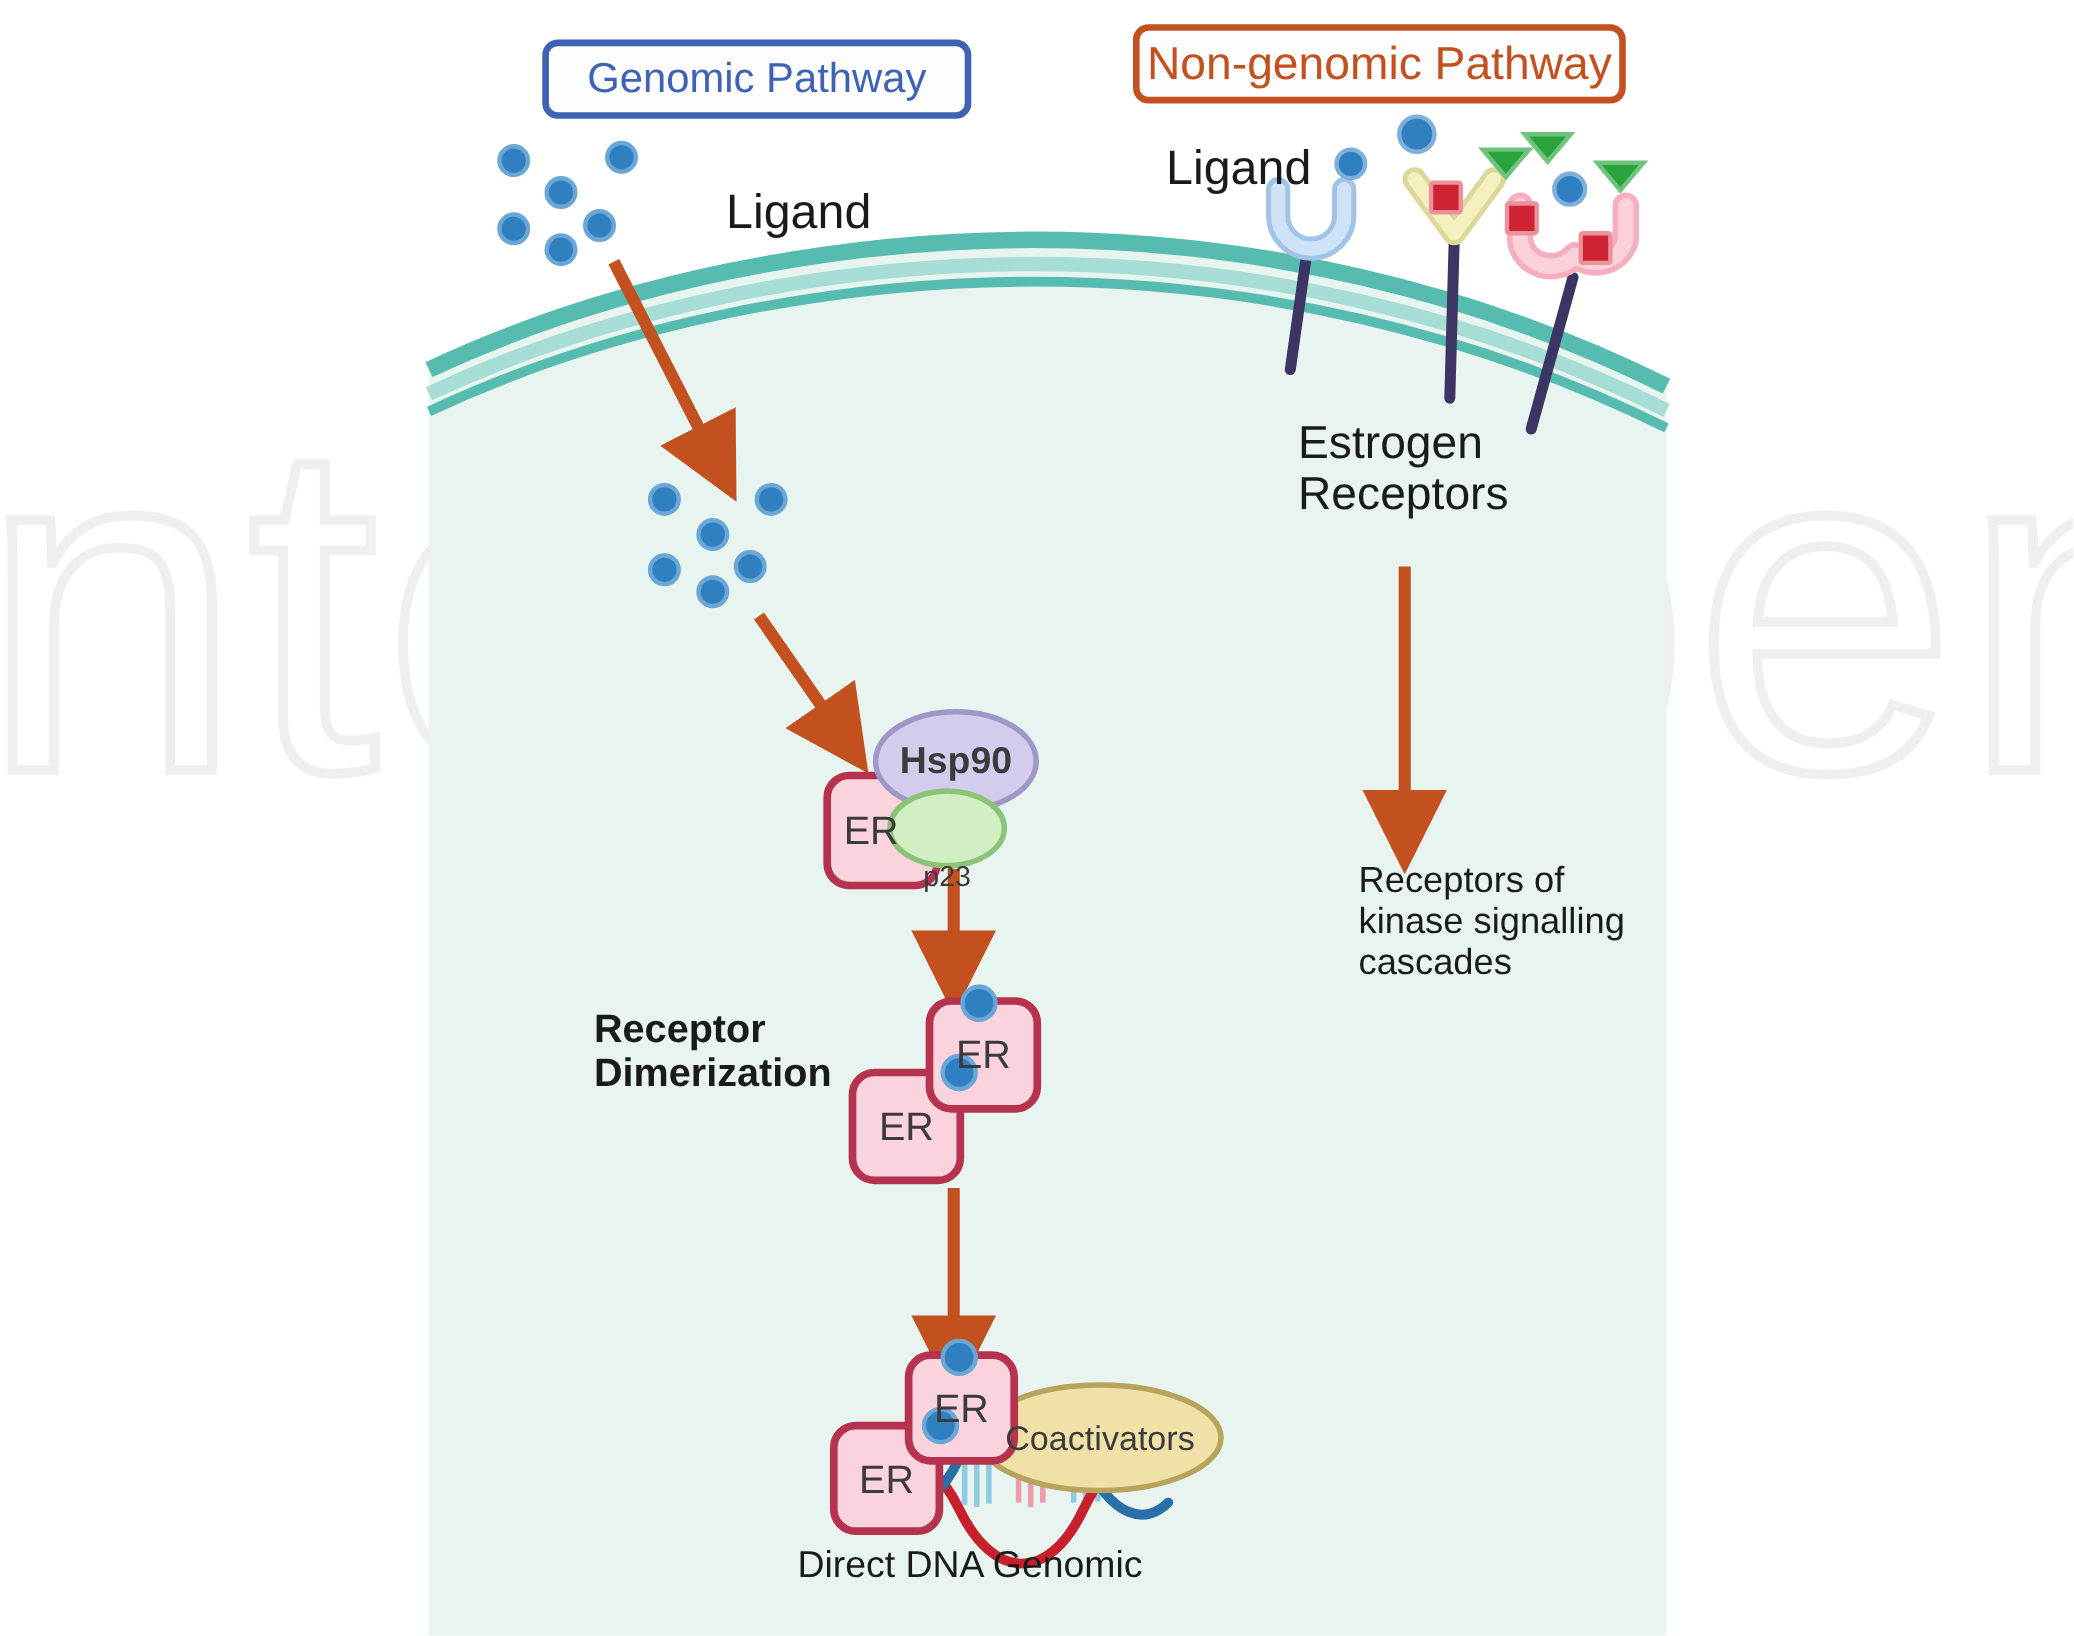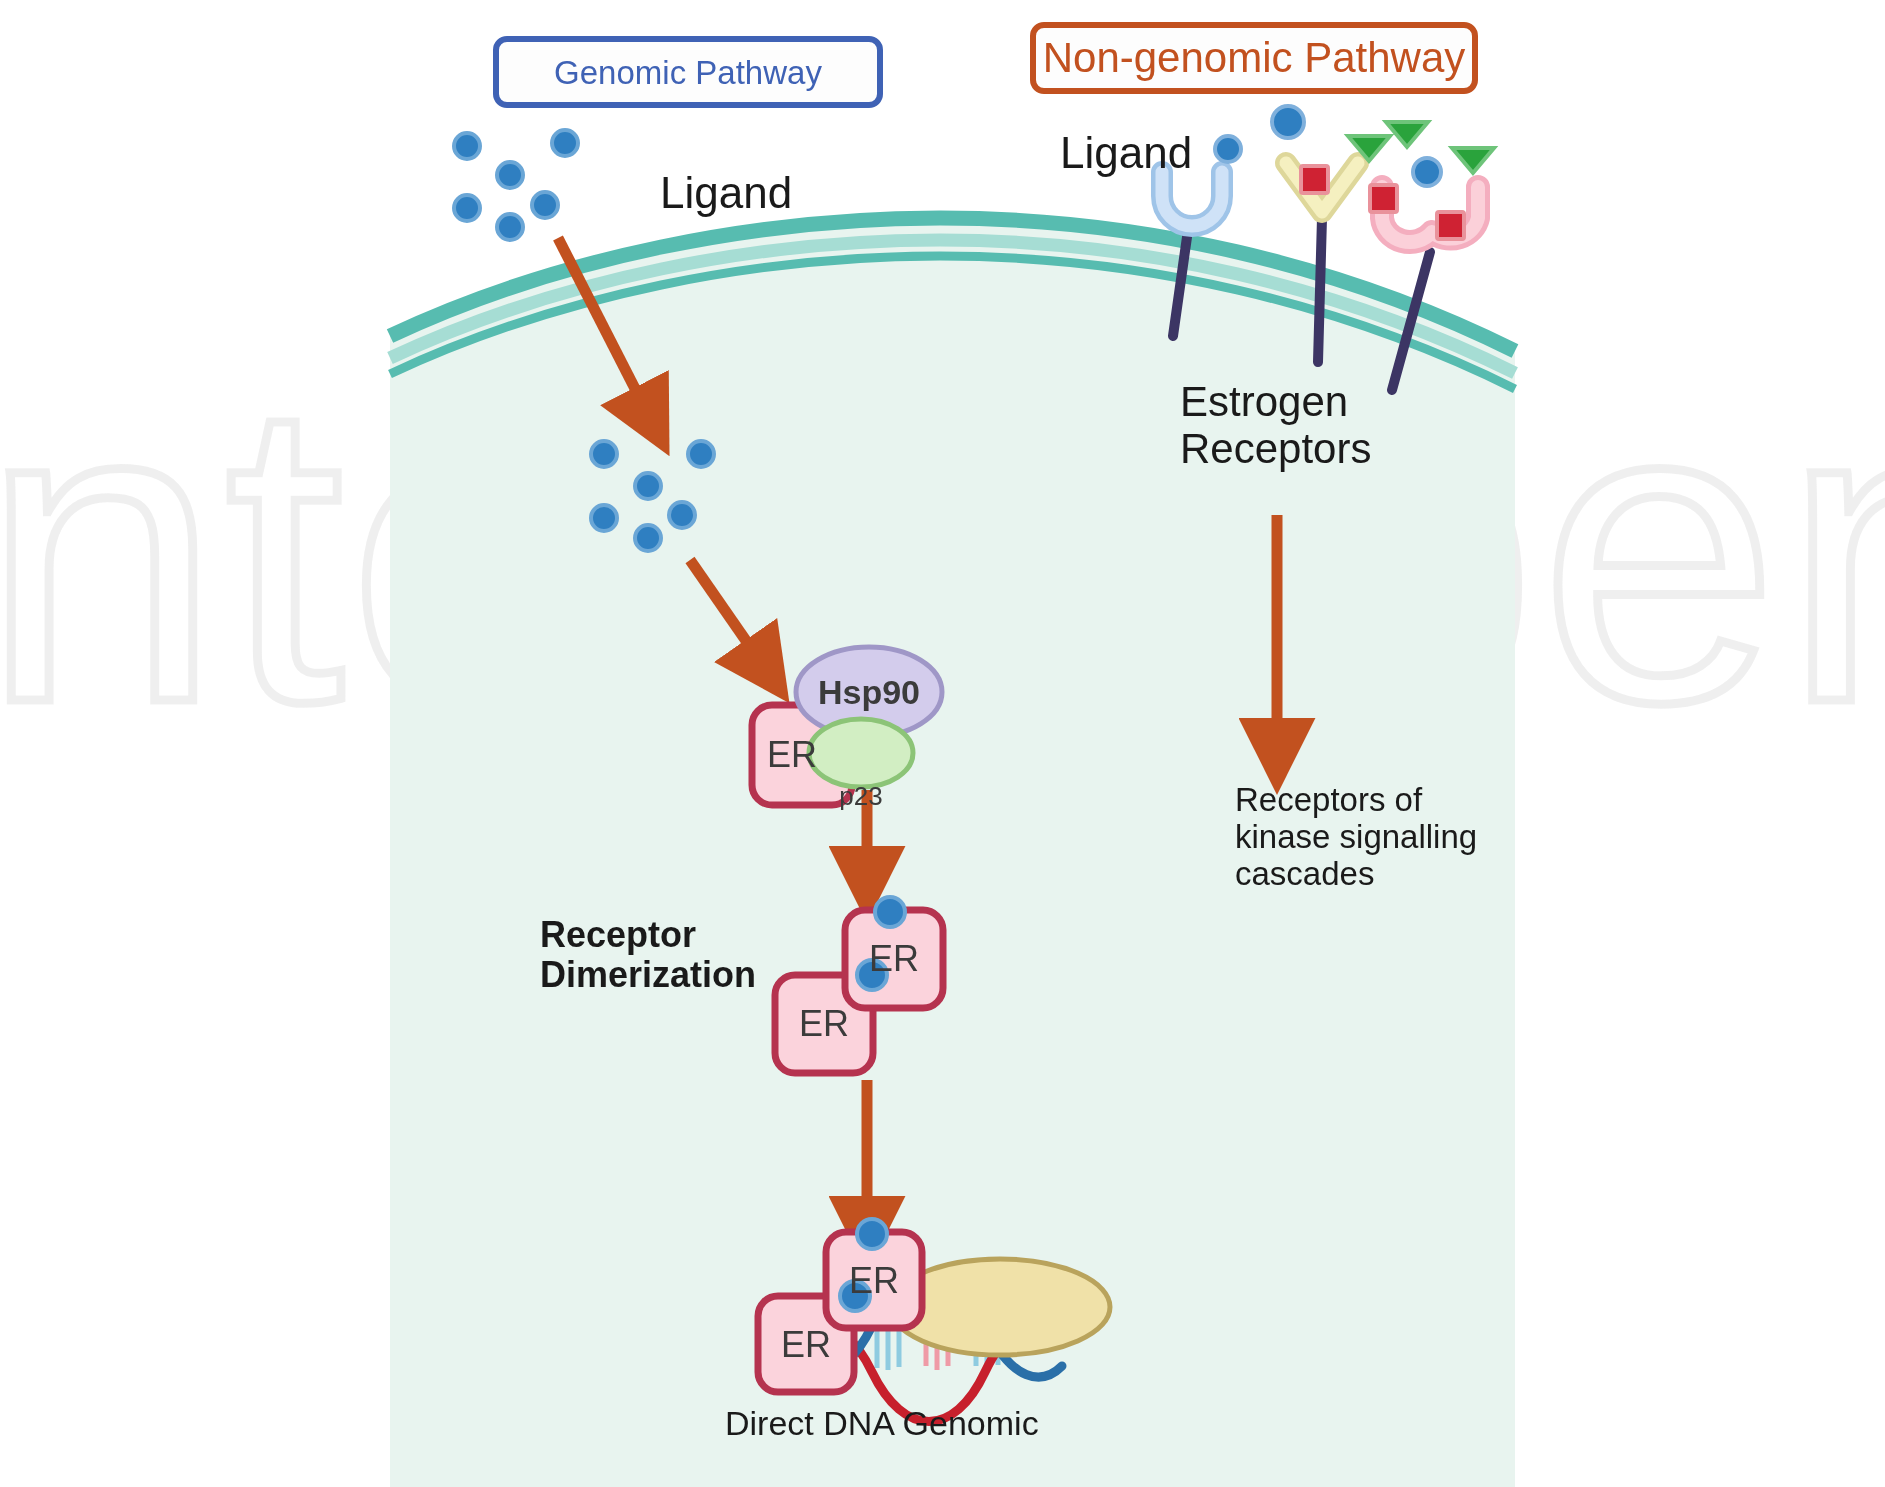--- a/index.html
+++ b/index.html
@@ -8,21 +8,21 @@
   #stage svg.layer{position:absolute;left:0;top:0;width:1885px;height:1487px;}
 
   .pathway-box{
     position:absolute;box-sizing:border-box;background:#fdfdfd;
     display:flex;align-items:center;justify-content:center;
     border-radius:14px;
   }
   .pathway-box .lbl{white-space:nowrap;line-height:1;}
 
   #genomic-box{left:493px;top:36px;width:390px;height:72px;border:6px solid #3f62b5;}
-  #genomic-box .lbl{color:#3f62b5;font-size:33px;}
+  #genomic-box .lbl{color:#3f62b5;font-size:38px;}
 
   #nongenomic-box{left:1030px;top:22px;width:448px;height:72px;border:6px solid #c2511f;}
   #nongenomic-box .lbl{color:#c2511f;font-size:42px;}
 
   .plain-text{position:absolute;color:#1a1a1a;white-space:pre;line-height:1.12;}
 
   #ligand-left-label{left:660px;top:168px;font-size:44px;}
   #ligand-right-label{left:1060px;top:128px;font-size:44px;}
   #estrogen-receptors-label{left:1180px;top:378px;font-size:42px;}
   #kinase-label{left:1235px;top:782px;font-size:33px;}
@@ -186,20 +186,21 @@
   <div class="node-text" style="left:752px;top:725px;width:80px;height:60px;font-size:36px;">ER</div>
 
   <div class="node-text" style="left:775px;top:995px;width:98px;height:58px;font-size:36px;">ER</div>
 
   <div class="node-text" style="left:845px;top:930px;width:98px;height:58px;font-size:36px;">ER</div>
 
   <div class="node-text" style="left:758px;top:1316px;width:96px;height:58px;font-size:36px;">ER</div>
 
   <div class="node-text" style="left:826px;top:1252px;width:96px;height:58px;font-size:36px;">ER</div>
 
+  <div class="node-text" style="left:890px;top:1280px;width:220px;height:56px;font-size:31px;">Coactivators</div>
 
   <div class="plain-text" id="ligand-left-label">Ligand</div>
 
   <div class="plain-text" id="ligand-right-label">Ligand</div>
 
   <div class="plain-text" id="estrogen-receptors-label">Estrogen
 Receptors</div>
 
   <div class="plain-text" id="kinase-label">Receptors of
 kinase signalling

